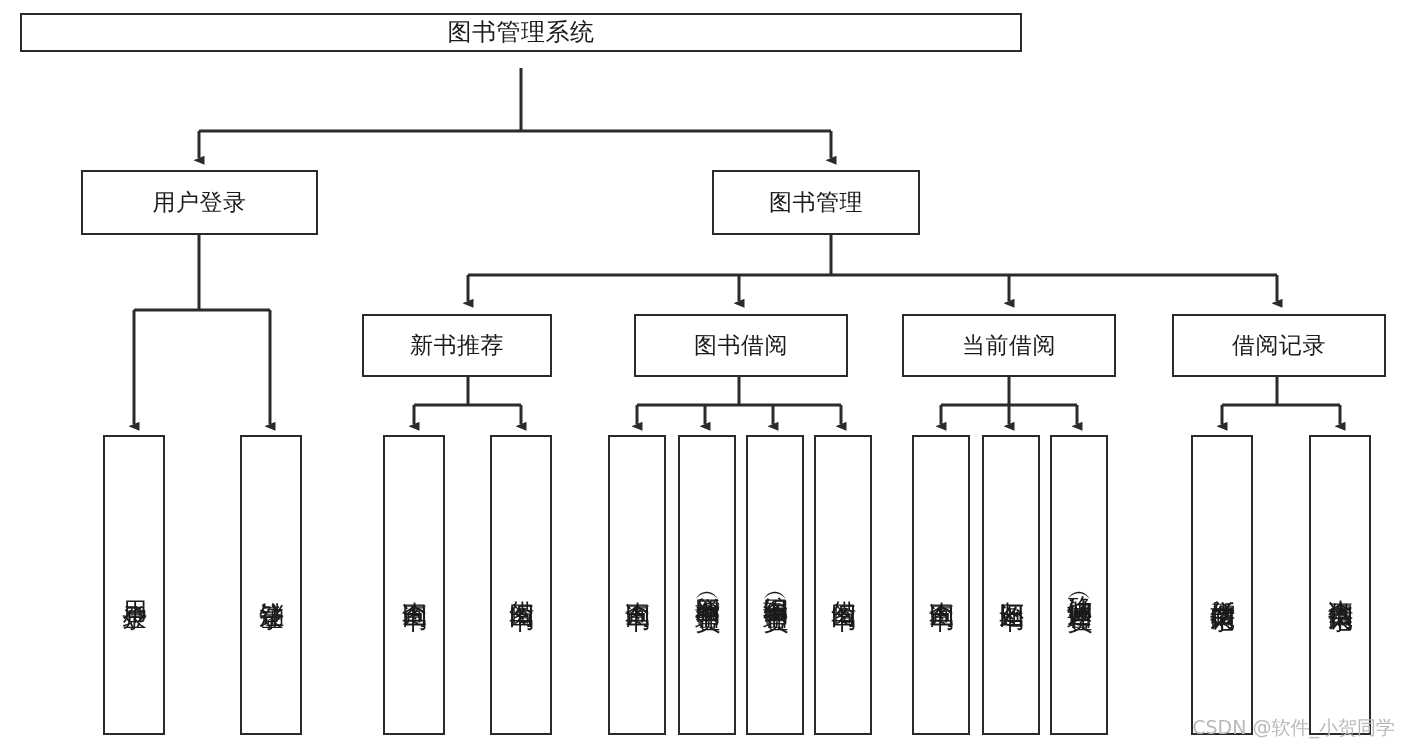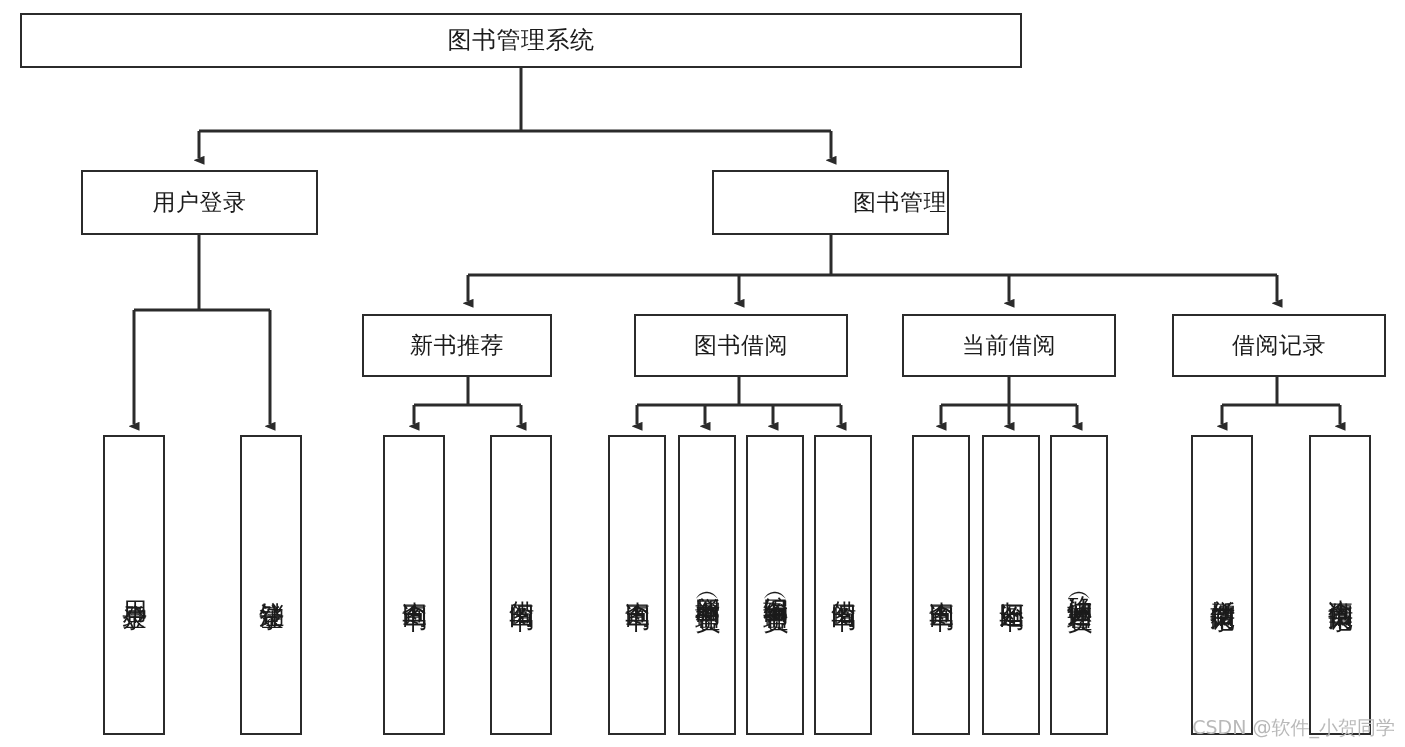--- a/index.html
+++ b/index.html
@@ -122,28 +122,28 @@
       <path d="M 1009 405 L 1009 424" marker-end="url(#arrow)"></path>
       <path d="M 1077 405 L 1077 424" marker-end="url(#arrow)"></path>
 
       <path d="M 1277 377 L 1277 405"></path>
       <path d="M 1222 405 L 1340 405"></path>
       <path d="M 1222 405 L 1222 424" marker-end="url(#arrow)"></path>
       <path d="M 1340 405 L 1340 424" marker-end="url(#arrow)"></path>
     </g>
   </svg>
 
-  <div class="node horiz root" style="left:20px; top:13px; width:1002px; height:55px;">
+  <div class="node horiz root" style="left:20px; top:13px; width:1002px; height:39px;">
     <span class="lbl">图书管理系统</span>
   </div>
 
   <div class="node horiz" style="left:81px; top:170px; width:237px; height:65px;">
     <span class="lbl">用户登录</span>
   </div>
-  <div class="node horiz" style="left:712px; top:170px; width:237px; height:65px;justify-content:flex-end;">
+  <div class="node horiz" style="left:712px; top:170px; width:208px; height:65px;">
     <span class="lbl">图书管理</span>
   </div>
 
   <div class="node horiz" style="left:362px; top:314px; width:190px; height:63px;">
     <span class="lbl">新书推荐</span>
   </div>
   <div class="node horiz" style="left:634px; top:314px; width:214px; height:63px;font-family:Liberation Serif, serif;">
     <span class="lbl">图书借阅</span>
   </div>
   <div class="node horiz" style="left:902px; top:314px; width:214px; height:63px;">

